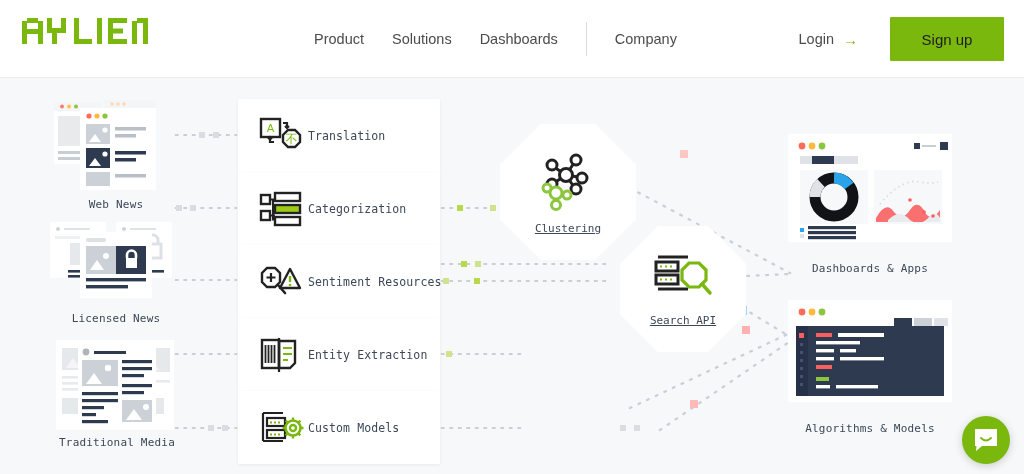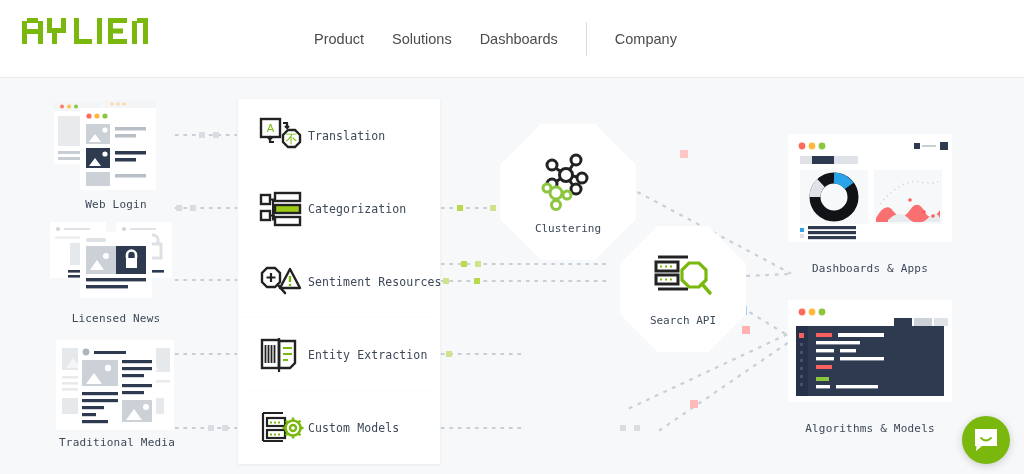--- a/index.html
+++ b/index.html
@@ -97,21 +97,21 @@
     background: #ffffff;
     clip-path: polygon(30% 0%, 70% 0%, 100% 30%, 100% 70%, 70% 100%, 30% 100%, 0% 70%, 0% 30%);
     display: flex; flex-direction: column;
     align-items: center; justify-content: center;
     cursor: pointer;
   }
   .octa .oct-icon { margin-bottom: 6px; }
   .octa .oct-label {
     font-family: "DejaVu Sans Mono", monospace;
     font-size: 11px; color: #3c4858; text-align:right;
-    line-height: 15px; white-space: pre-line;
+    line-height: 15px; white-space: pre-line; text-decoration: underline;
   }
 
   
   .outwin { position: absolute; cursor: pointer; }
   .outwin svg { display:block; }
 
   
   .chat {
     position: absolute; right: 14px; bottom: 10px;
     width: 48px; height: 48px; border-radius: 50%;
@@ -148,20 +148,27 @@
     </div>
 
     <nav class="nav">
       <div class="nav-item">Product</div>
       <div class="nav-item">Solutions</div>
       <div class="nav-item">Dashboards</div>
       <div class="nav-divider"></div>
       <div class="nav-item">Company</div>
     </nav>
 
+    <div class="nav-right">
+      <div class="login-link">
+        <span>Login</span>
+        <span class="login-arrow">→</span>
+      </div>
+      <button class="signup-btn">Sign up</button>
+    </div>
   </div>
 
   <div class="canvas">
 
     <svg class="dotsvg" width="1024" height="396" viewBox="0 0 1024 396">
       <g stroke="#c9cfd6" stroke-width="2.2" stroke-linecap="square" stroke-dasharray="1.5 7" fill="none">
 
         <line x1="176" y1="57" x2="236" y2="57"></line>
         <line x1="176" y1="130" x2="236" y2="130"></line>
         <line x1="176" y1="202" x2="236" y2="202"></line>
@@ -232,21 +239,21 @@
         <rect x="63" y="33" width="31" height="3.5" fill="#b9bfc6"></rect>
         <rect x="63" y="40" width="21" height="3.5" fill="#b9bfc6"></rect>
         <rect x="34" y="54" width="24" height="20" fill="#2e3a50"></rect>
         <circle cx="53" cy="60" r="2.6" fill="#fff"></circle>
         <path d="M37 72l6-8 6 8z" fill="#fff"></path>
         <rect x="63" y="57" width="31" height="3.5" fill="#2e3a50"></rect>
         <rect x="63" y="64" width="21" height="3.5" fill="#2e3a50"></rect>
         <rect x="34" y="78" width="24" height="14" fill="#ccd1d7"></rect>
         <rect x="63" y="80" width="31" height="3.5" fill="#b9bfc6"></rect>
       </svg>
-      <div class="nodelabel" style="left:0; top:104px; width:128px;">Web Login</div>
+      <div class="nodelabel" style="left:0; top:104px; width:128px;">Web News</div>
     </div>
 
     <div class="srcgroup" style="left:48px; top:140px;">
       <svg width="136" height="88" viewBox="0 0 136 88">
         <rect x="2" y="4" width="56" height="56" fill="#fff"></rect>
         <circle cx="10" cy="11" r="2" fill="#cfd4da"></circle>
           <rect x="16" y="10" width="26" height="2" fill="#dfe3e7"></rect>
         <rect x="7" y="18" width="44" height="3" fill="#eef0f2"></rect>
         <rect x="22" y="25" width="20" height="22" fill="#e6e9ec"></rect>
         <rect x="68" y="4" width="56" height="56" fill="#fff"></rect>

